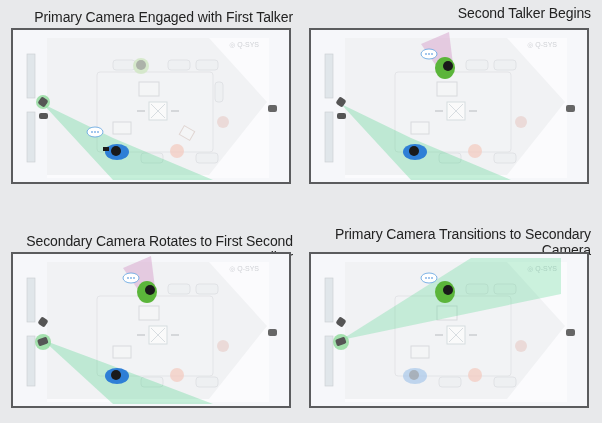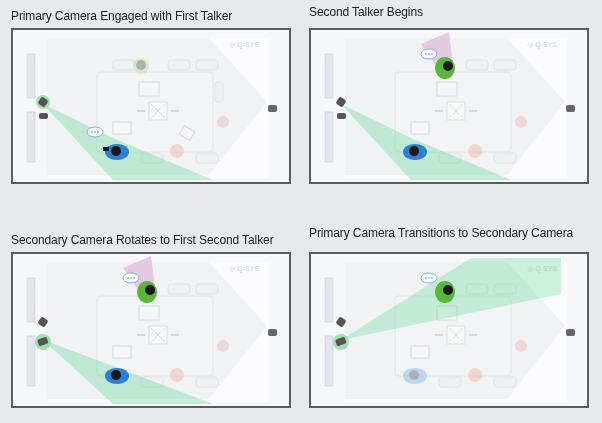--- a/index.html
+++ b/index.html
@@ -1,18 +1,18 @@
 <!DOCTYPE html>
 <html><head>
 <meta charset="utf-8">
 <style>
   html, body { margin:0; padding:0; }
   body { width:602px; height:423px; background:#e8e9eb; position:relative; overflow:hidden; font-family:"Liberation Sans", sans-serif; }
   .panel-wrap { position:absolute; width:282px; }
-  .caption { position:absolute; left:0; width:100%; text-align:left; font-size:12px; color:#222; letter-spacing:-0.1px; }
+  .caption { position:absolute; left:0; width:100%; text-align:right; font-size:14px; color:#222; letter-spacing:-0.1px; }
   .frame { position:absolute; left:0; width:280px; height:156px; border:2px solid #5b5c5e; background:#f6f7fa; box-sizing:border-box; overflow:hidden; }
   .frame svg { position:absolute; left:0; top:0; }
 </style>
 </head>
 <body>
 
 <div class="panel-wrap" style="left:11px;top:0;">
   <div class="caption" style="top:9px;">Primary Camera Engaged with First Talker</div>
   <div class="frame" style="top:28px;">
     <svg width="276" height="152" viewBox="0 0 276 152">

